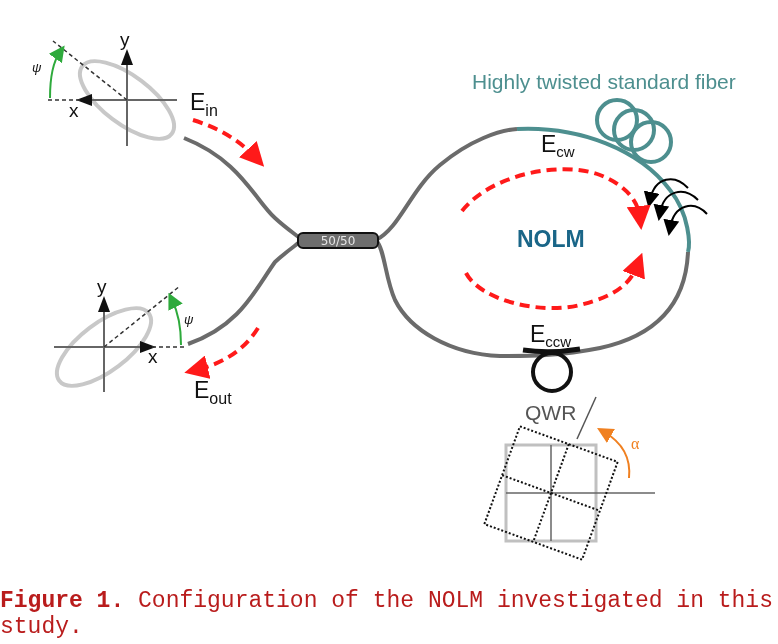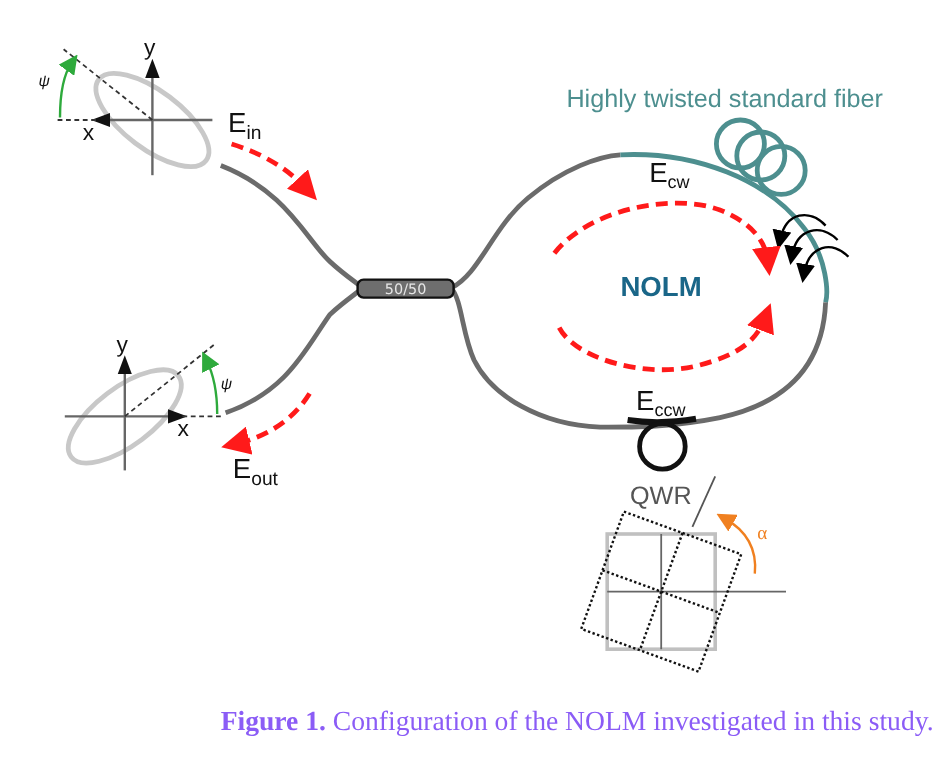--- a/index.html
+++ b/index.html
@@ -1,21 +1,21 @@
 <!DOCTYPE html>
 <html><head>
 <meta charset="utf-8">
 <style>
   html, body { margin: 0; padding: 0; background: #ffffff; }
   body { width: 778px; height: 644px; position: relative; overflow: hidden; }
   #fig { position: absolute; left: 0; top: 0; }
   .lbl { font-family: "Liberation Sans", sans-serif; fill: #111; }
   .caption {
-    position: absolute; left: 0; top: 588px; width: 778px; text-align: right;
-    font-family: Liberation Serif, serif; font-size: 23px; color: #8b5cf6;
+    position: absolute; left: 0; top: 588px; width: 778px; text-align: left;
+    font-family: Liberation Mono, monospace; font-size: 23px; color: #b91c1c;
   }
   .caption b { font-weight: bold; }
 </style>
 </head>
 <body>
 
 <svg id="fig" width="778" height="580" viewBox="0 0 778 580">
   <defs>
     <marker id="redHead" markerWidth="6" markerHeight="6" refX="3" refY="3" orient="auto" markerUnits="strokeWidth">
       <path d="M0,0 L6,3 L0,6 z" fill="#ff1a1a"></path>

